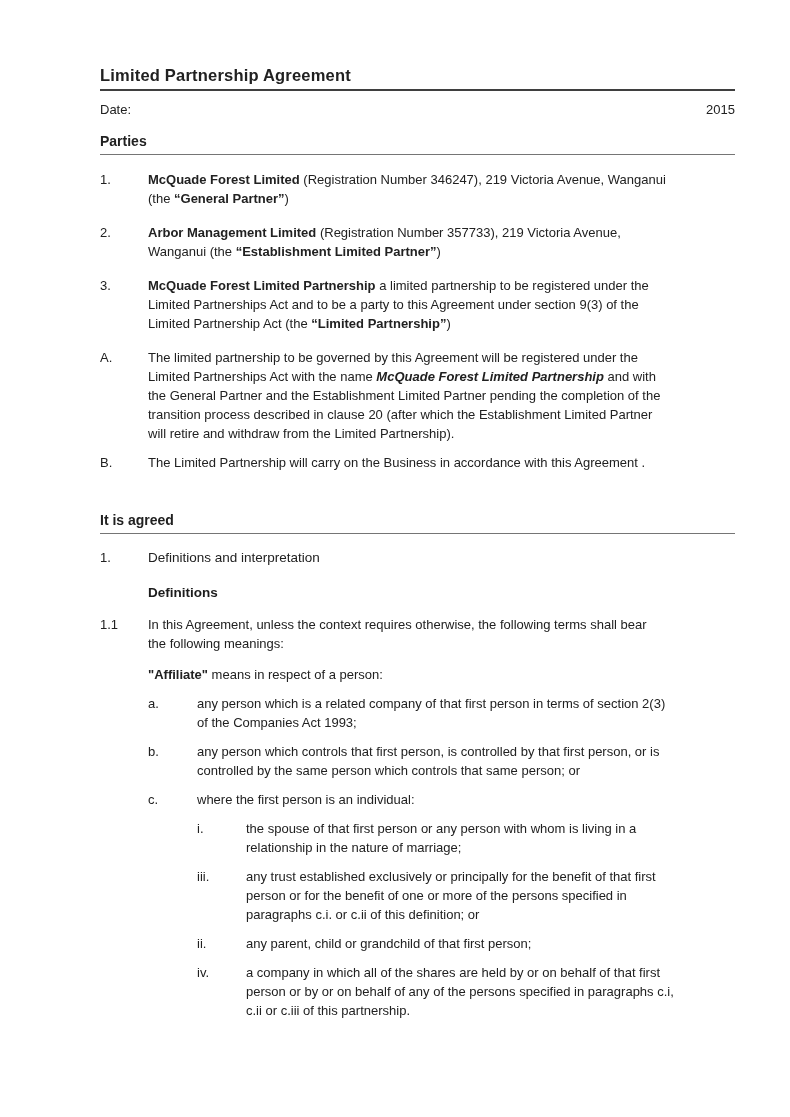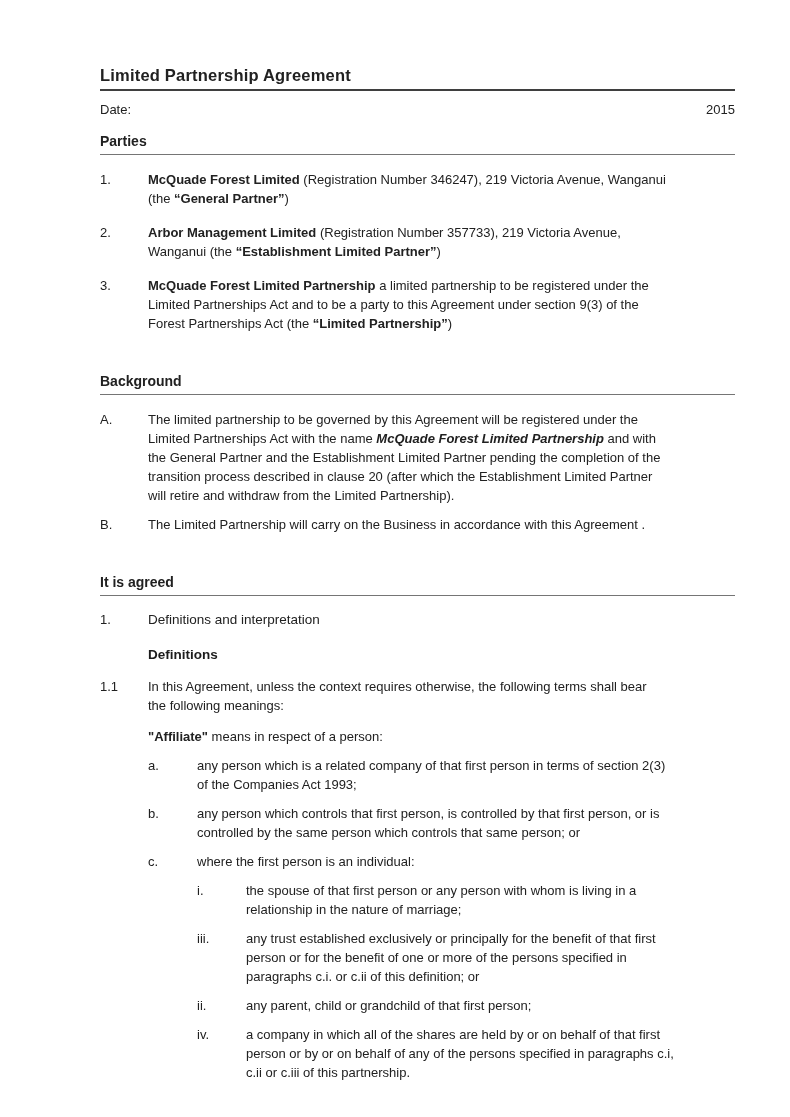--- a/index.html
+++ b/index.html
@@ -87,24 +87,23 @@
   <div class="item">
     <span class="lbl">1.</span>
     <span class="txt"><span style="font-weight: bold;">McQuade Forest Limited</span><span> (Registration Number 346247), 219 Victoria Avenue, Wanganui</span><br><span>(the </span><span style="font-weight: bold;">“General Partner”</span><span>)</span></span>
   </div>
   <div class="item">
     <span class="lbl">2.</span>
     <span class="txt"><span style="font-weight: bold;">Arbor Management Limited</span><span> (Registration Number 357733), 219 Victoria Avenue,</span><br><span>Wanganui (the </span><span style="font-weight: bold;">“Establishment Limited Partner”</span><span>)</span></span>
   </div>
   <div class="item">
     <span class="lbl">3.</span>
-    <span class="txt"><span style="font-weight: bold;">McQuade Forest Limited Partnership</span><span> a limited partnership to be registered under the</span><br><span>Limited Partnerships Act and to be a party to this Agreement under section 9(3) of the</span><br><span>Forest Partnerships Act (the </span><span style="font-weight: bold;">“Limited Partnership”</span><span>)</span></span>
+    <span class="txt"><span style="font-weight: bold;">McQuade Forest Limited Partnership</span><span> a limited partnership to be registered under the</span><br><span>Limited Partnerships Act and to be a party to this Agreement under section 9(3) of the</span><br><span>Limited Partnership Act (the </span><span style="font-weight: bold;">“Limited Partnership”</span><span>)</span></span>
   </div>
 
-  <h2 class="sec-h sp">Background</h2>
 
   <div class="item">
     <span class="lbl">A.</span>
     <span class="txt"><span>The limited partnership to be governed by this Agreement will be registered under the</span><br><span>Limited Partnerships Act with the name </span><span style="font-weight: bold; font-style: italic;">McQuade Forest Limited Partnership</span><span> and with</span><br><span>the General Partner and the Establishment Limited Partner pending the completion of the</span><br><span>transition process described in clause 20 (after which the Establishment Limited Partner</span><br><span>will retire and withdraw from the Limited Partnership).</span></span>
   </div>
   <div class="item tight">
     <span class="lbl">B.</span>
     <span class="txt"><span>The Limited Partnership will carry on the Business in accordance with this Agreement .</span></span>
   </div>
 

